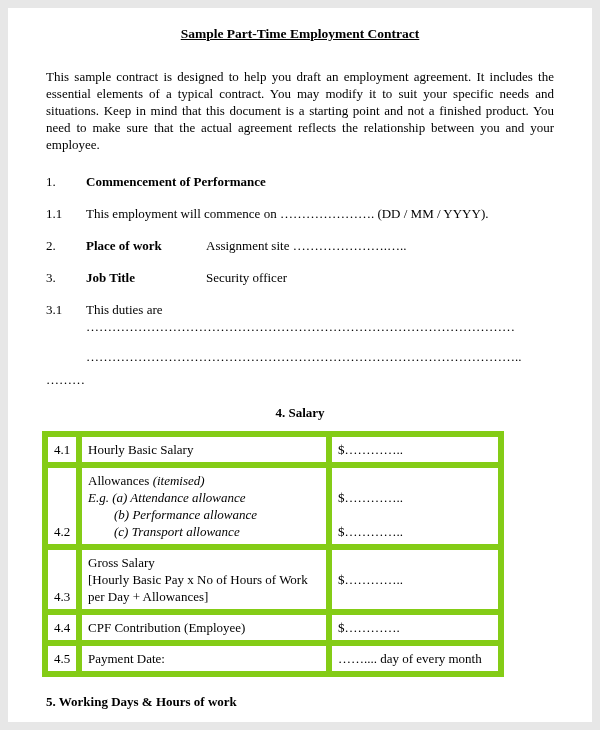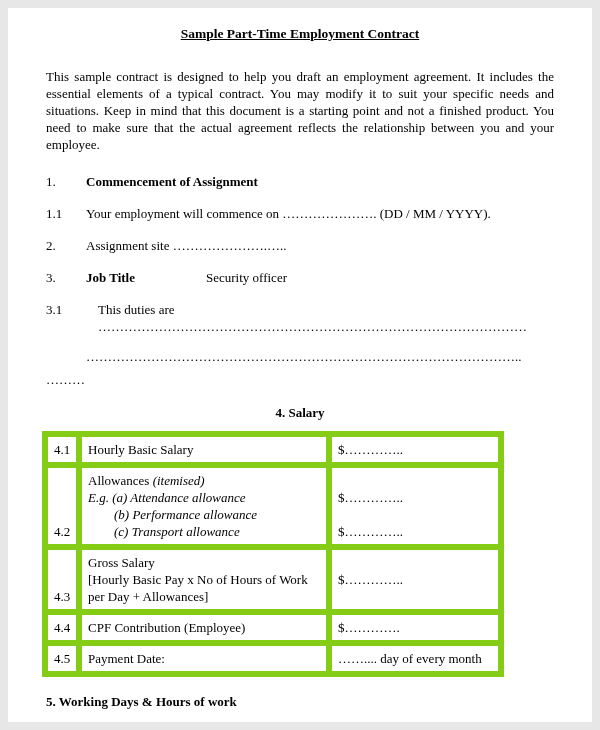--- a/index.html
+++ b/index.html
@@ -77,40 +77,41 @@
 
 <div class="page">
   <div class="content">
 
     <div class="title">Sample Part-Time Employment Contract</div>
 
     <div class="intro">This sample contract is designed to help you draft an employment agreement. It includes the essential elements of a typical contract. You may modify it to suit your specific needs and situations. Keep in mind that this document is a starting point and not a finished product. You need to make sure that the actual agreement reflects the relationship between you and your employee.</div>
 
     <div class="clause">
       <span class="clause-num">1.</span>
-      <span class="clause-heading">Commencement of Assignment</span>
+      <span class="clause-heading">Commencement of Performance</span>
     </div>
 
     <div class="clause">
       <span class="clause-num">1.1</span>
-      <span class="clause-text">Your employment will commence on …………………. (DD / MM / YYYY).</span>
+      <span class="clause-text">This employment will commence on …………………. (DD / MM / YYYY).</span>
     </div>
 
     <div class="clause">
       <span class="clause-num">2.</span>
+      <span class="heading-col">Place of work</span>
       <span class="clause-text">Assignment site ………………….…..</span>
     </div>
 
     <div class="clause">
       <span class="clause-num">3.</span>
       <span class="heading-col">Job Title</span>
       <span class="clause-text">Security officer</span>
     </div>
 
-    <div class="clause" style="margin-bottom:13px;gap:12px;">
+    <div class="clause" style="margin-bottom:13px;">
       <span class="clause-num">3.1</span>
       <span class="clause-text">This duties are ………………………………………………………………………………………</span>
     </div>
 
     <div class="dots-cont">………………………………………………………………………………………..</div>
     <div class="dots-short">………</div>
 
     <div class="section-heading">4. Salary</div>
 
     <table class="salary-table">

